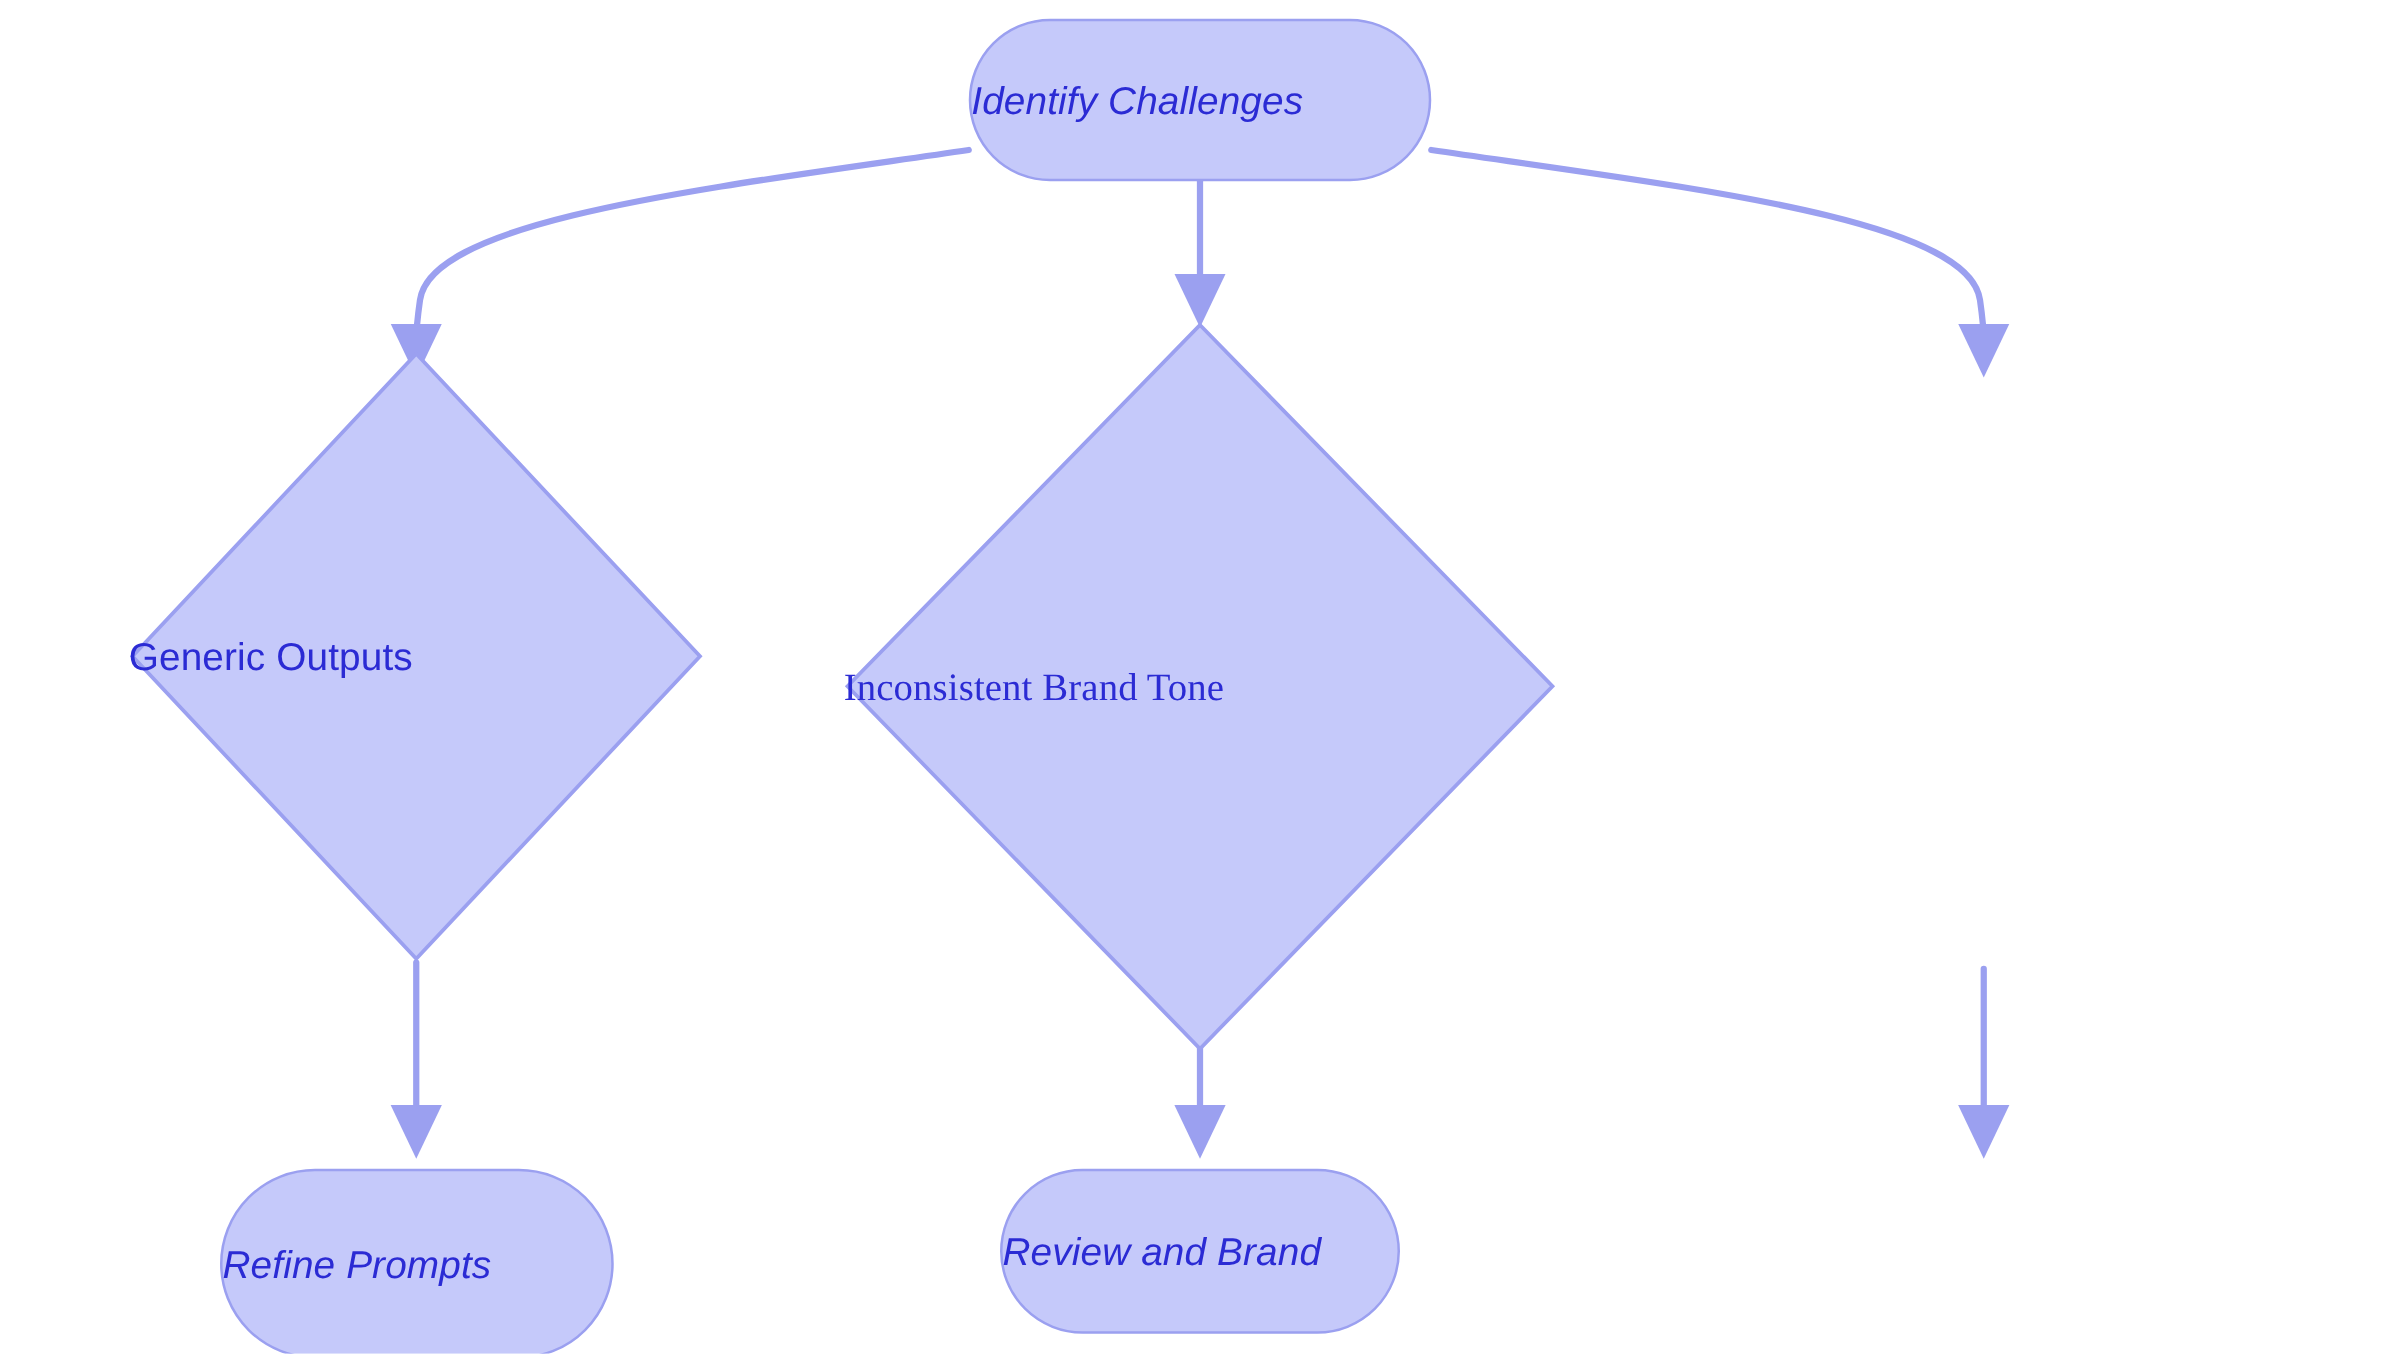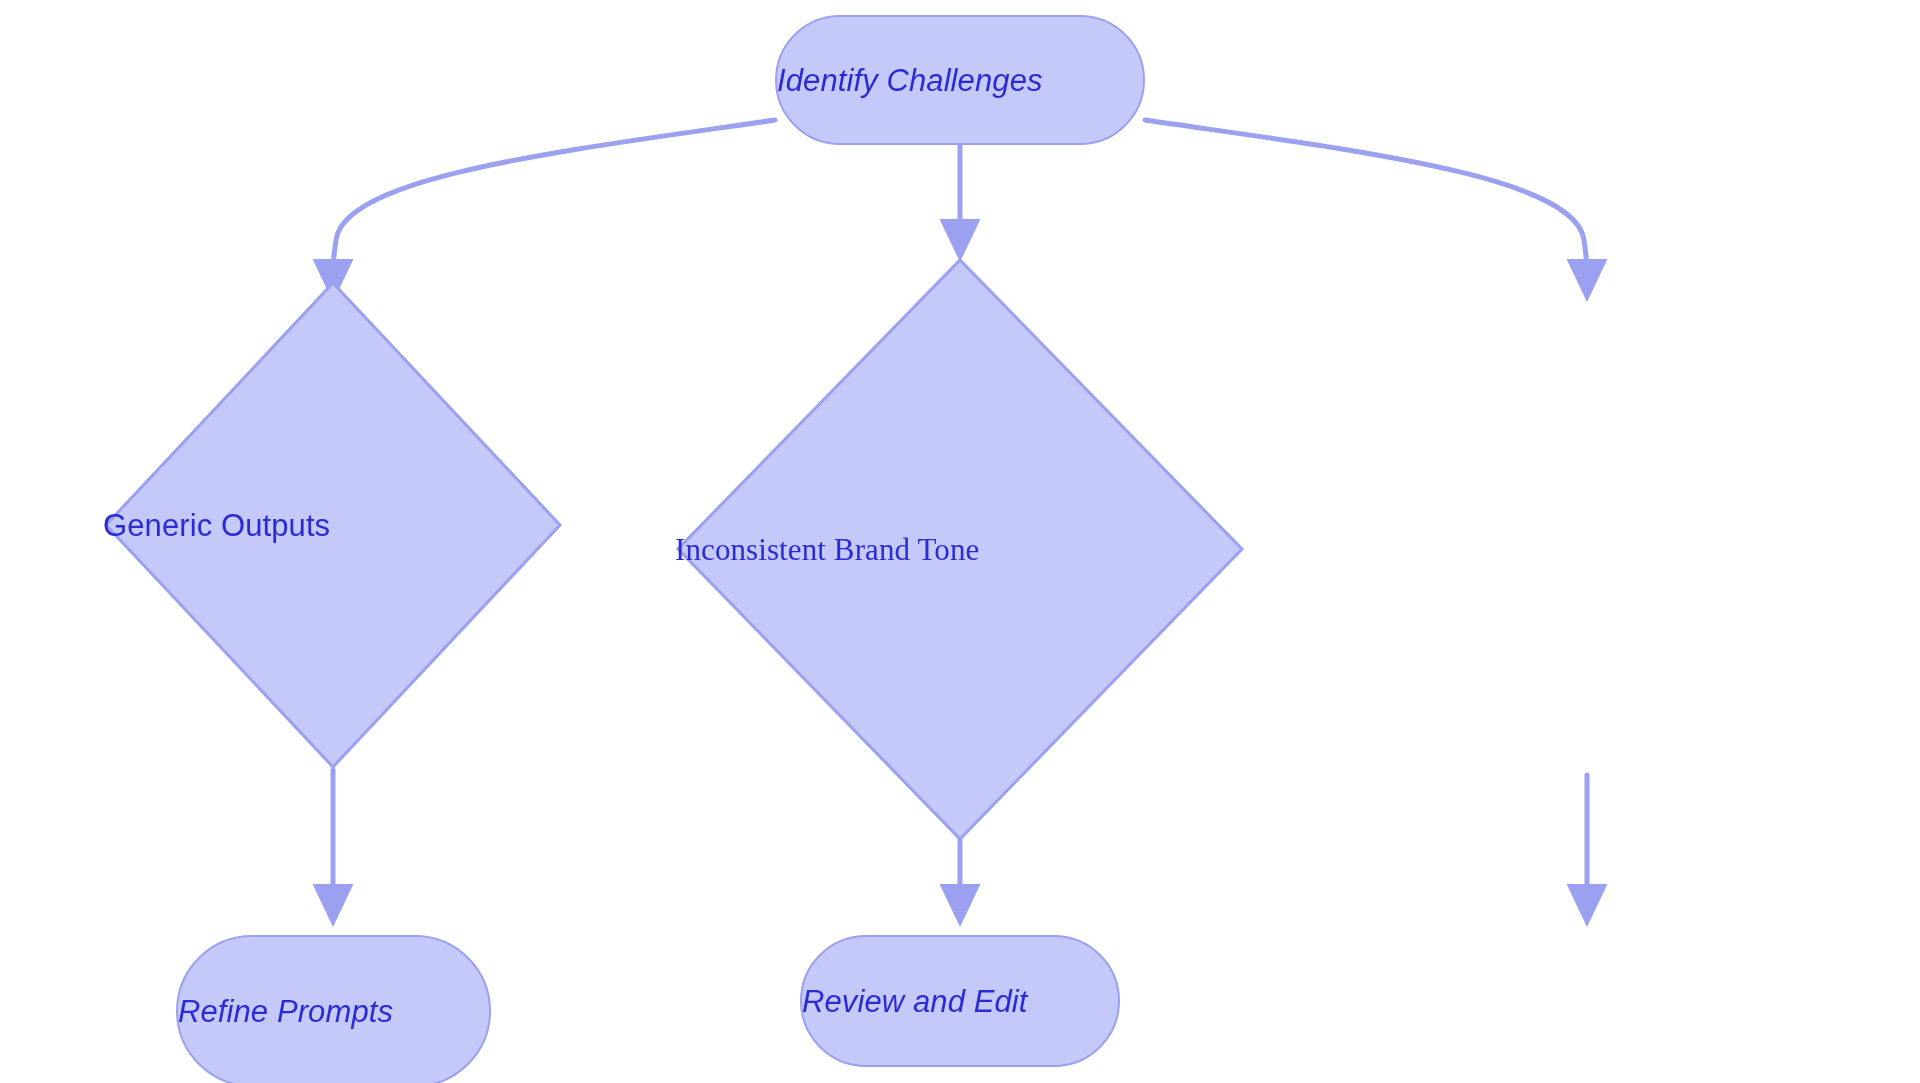--- a/index.html
+++ b/index.html
@@ -114,17 +114,17 @@
       <span class="node-label">Inconsistent Brand Tone</span>
     </div>
   </div>
 
 
   <div class="node pill" style="left:176px; top:935px; width:315px; height:152px;">
     <span class="node-label">Refine Prompts</span>
   </div>
 
   <div class="node pill" style="left:800px; top:935px; width:320px; height:132px;">
-    <span class="node-label">Review and Edit</span>
+    <span class="node-label">Review and Brand</span>
   </div>
 
 
 </div>
 
 </body></html>

